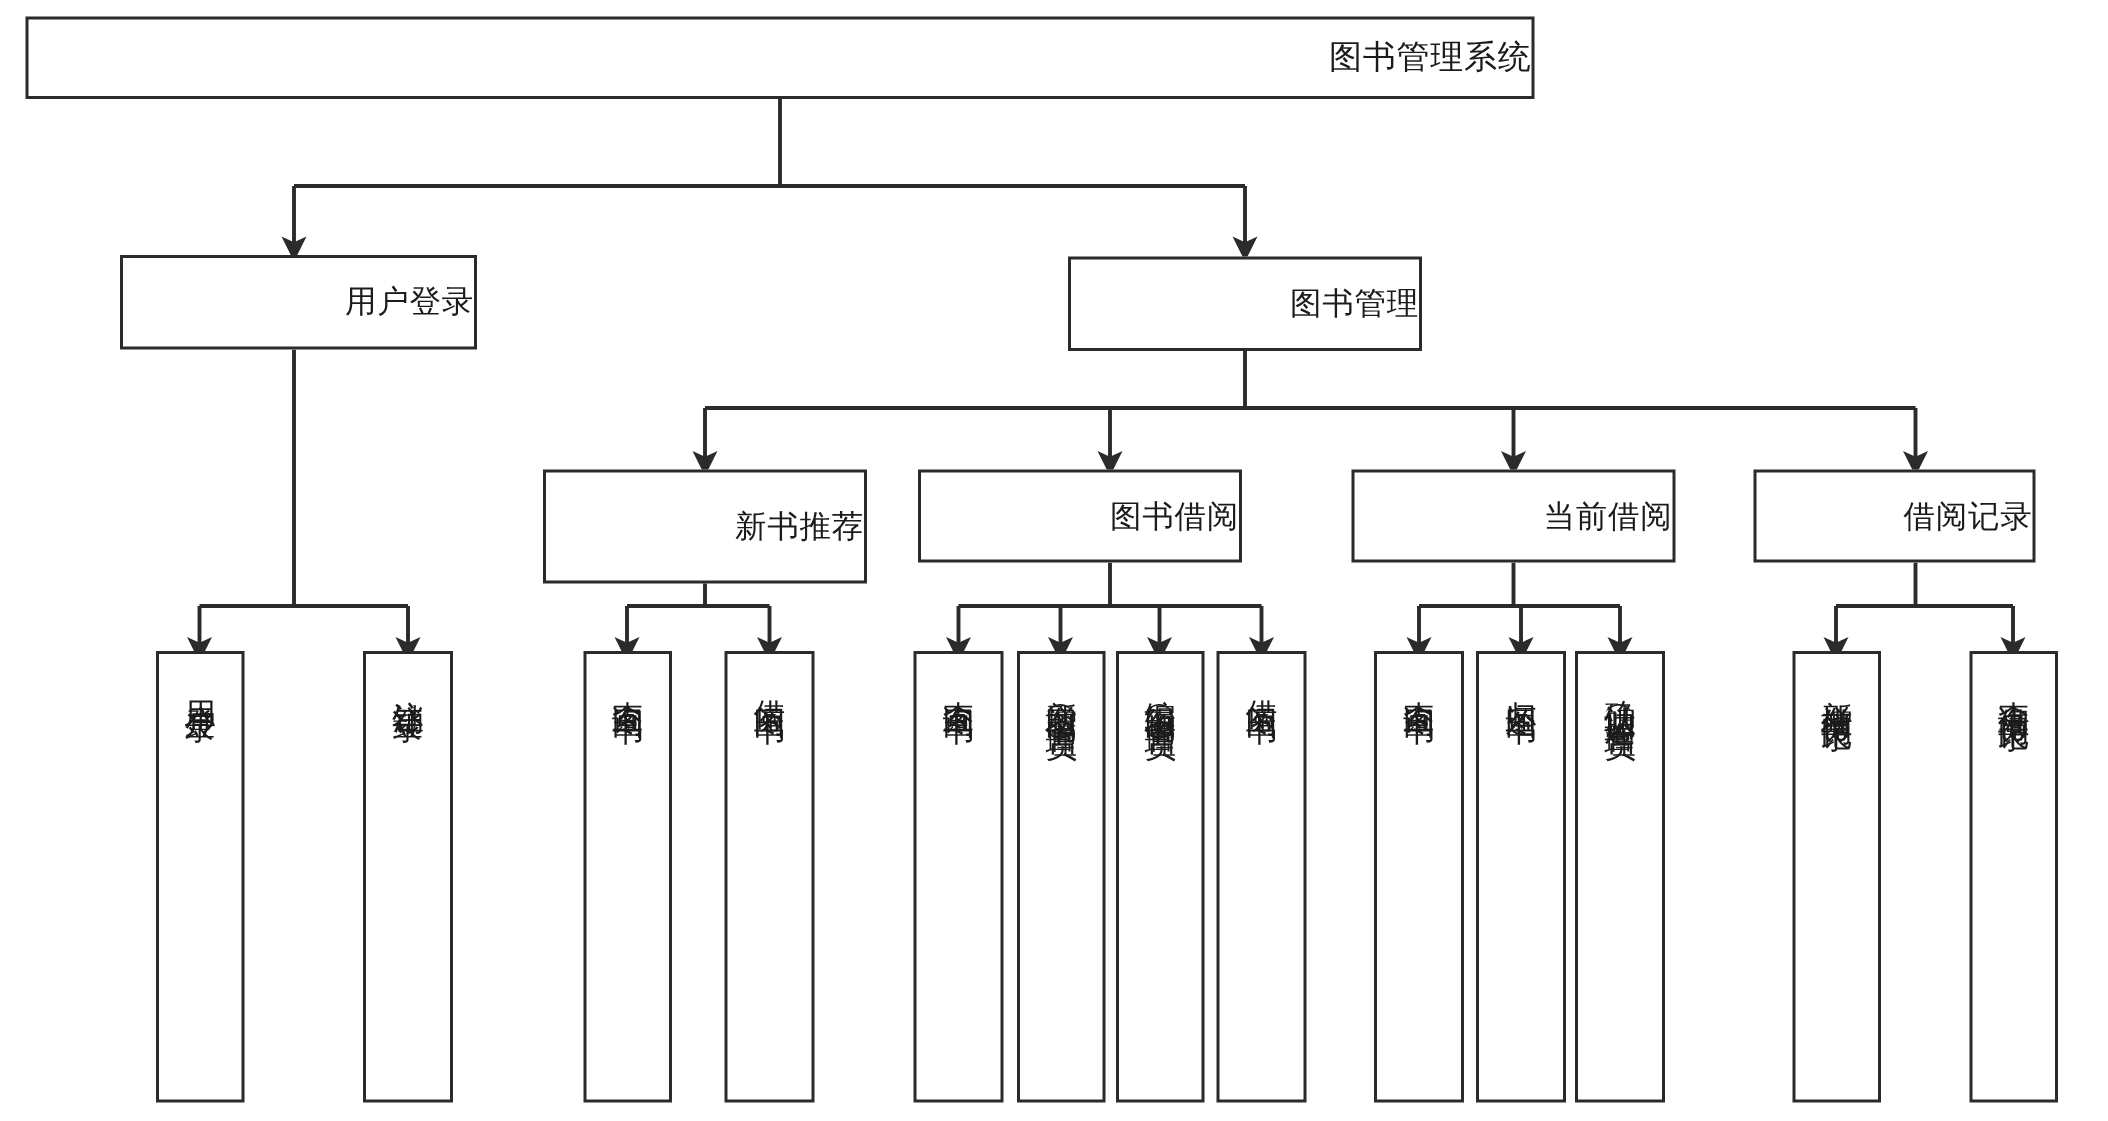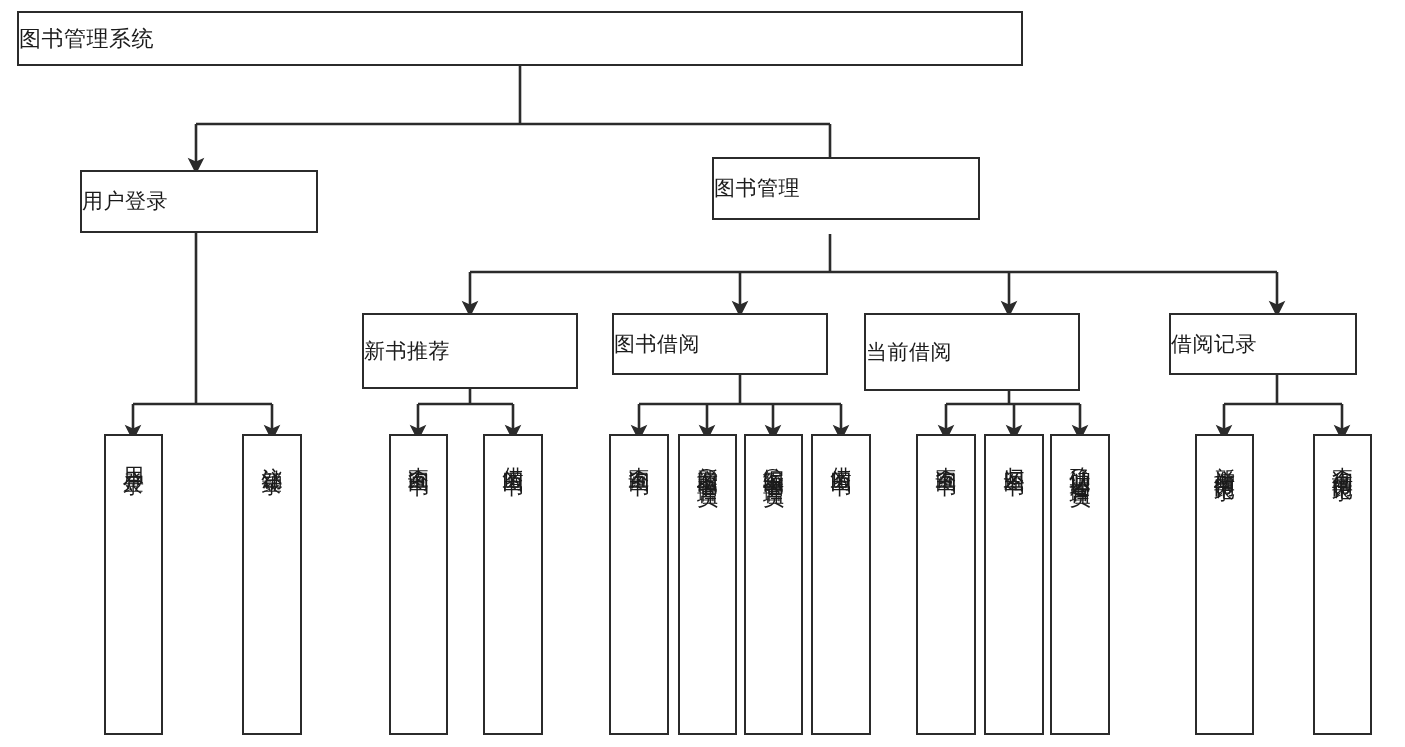--- a/index.html
+++ b/index.html
@@ -26,21 +26,21 @@
     height: 747px;
     pointer-events: none;
   }
   .node {
     position: absolute;
     box-sizing: border-box;
     background: #ffffff;
     border: 2.4px solid #2b2b2b;
     display: flex;
     align-items: center;
-    justify-content: flex-start;
+    justify-content: flex-end;
     color: #1b1b1b;
     z-index: 3;
   }
   .node-label {
     display: block;
     text-align: center;
     line-height: 1.18;
     letter-spacing: 0.5px;
     white-space: nowrap;
   }
@@ -132,33 +132,33 @@
   </svg>
 
   <div class="node horiz root" style="left:17px; top:11px; width:1006px; height:55px;">
     <span class="node-label">图书管理系统</span>
   </div>
 
   <div class="node horiz" style="left:80px; top:170px; width:238px; height:63px;">
     <span class="node-label">用户登录</span>
   </div>
 
-  <div class="node horiz" style="left:712px; top:157px; width:268px; height:63px;">
+  <div class="node horiz" style="left:712px; top:171px; width:236px; height:63px;">
     <span class="node-label">图书管理</span>
   </div>
 
   <div class="node horiz" style="left:362px; top:313px; width:216px; height:76px;">
     <span class="node-label">新书推荐</span>
   </div>
 
   <div class="node horiz" style="left:612px; top:313px; width:216px; height:62px;">
     <span class="node-label">图书借阅</span>
   </div>
 
-  <div class="node horiz" style="left:864px; top:313px; width:216px; height:78px;font-family:Liberation Serif, serif;">
+  <div class="node horiz" style="left:901px; top:313px; width:216px; height:62px;font-family:Liberation Serif, serif;">
     <span class="node-label">当前借阅</span>
   </div>
 
   <div class="node horiz" style="left:1169px; top:313px; width:188px; height:62px;">
     <span class="node-label">借阅记录</span>
   </div>
 
   <div class="node vert" style="left:104px; top:434px; width:59px; height:301px;">
     <span class="node-label">用户登录</span>
   </div>

